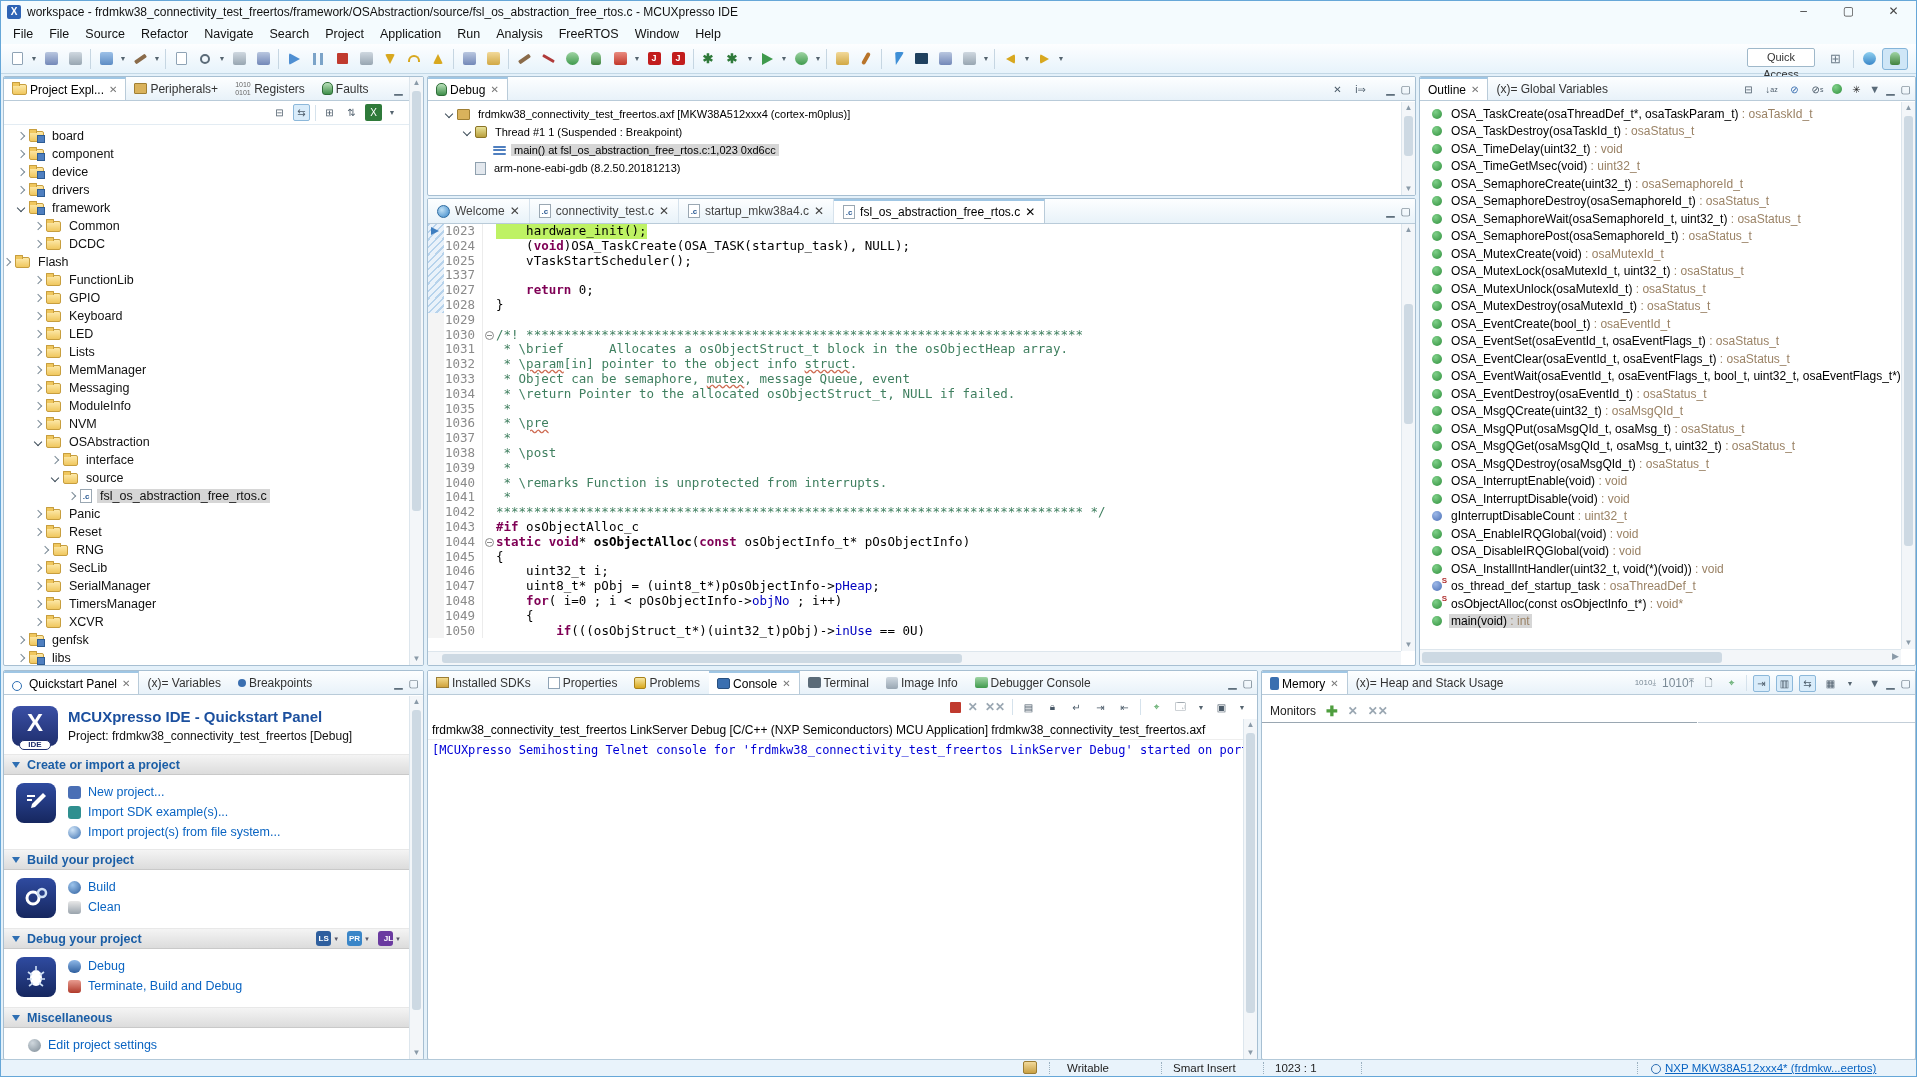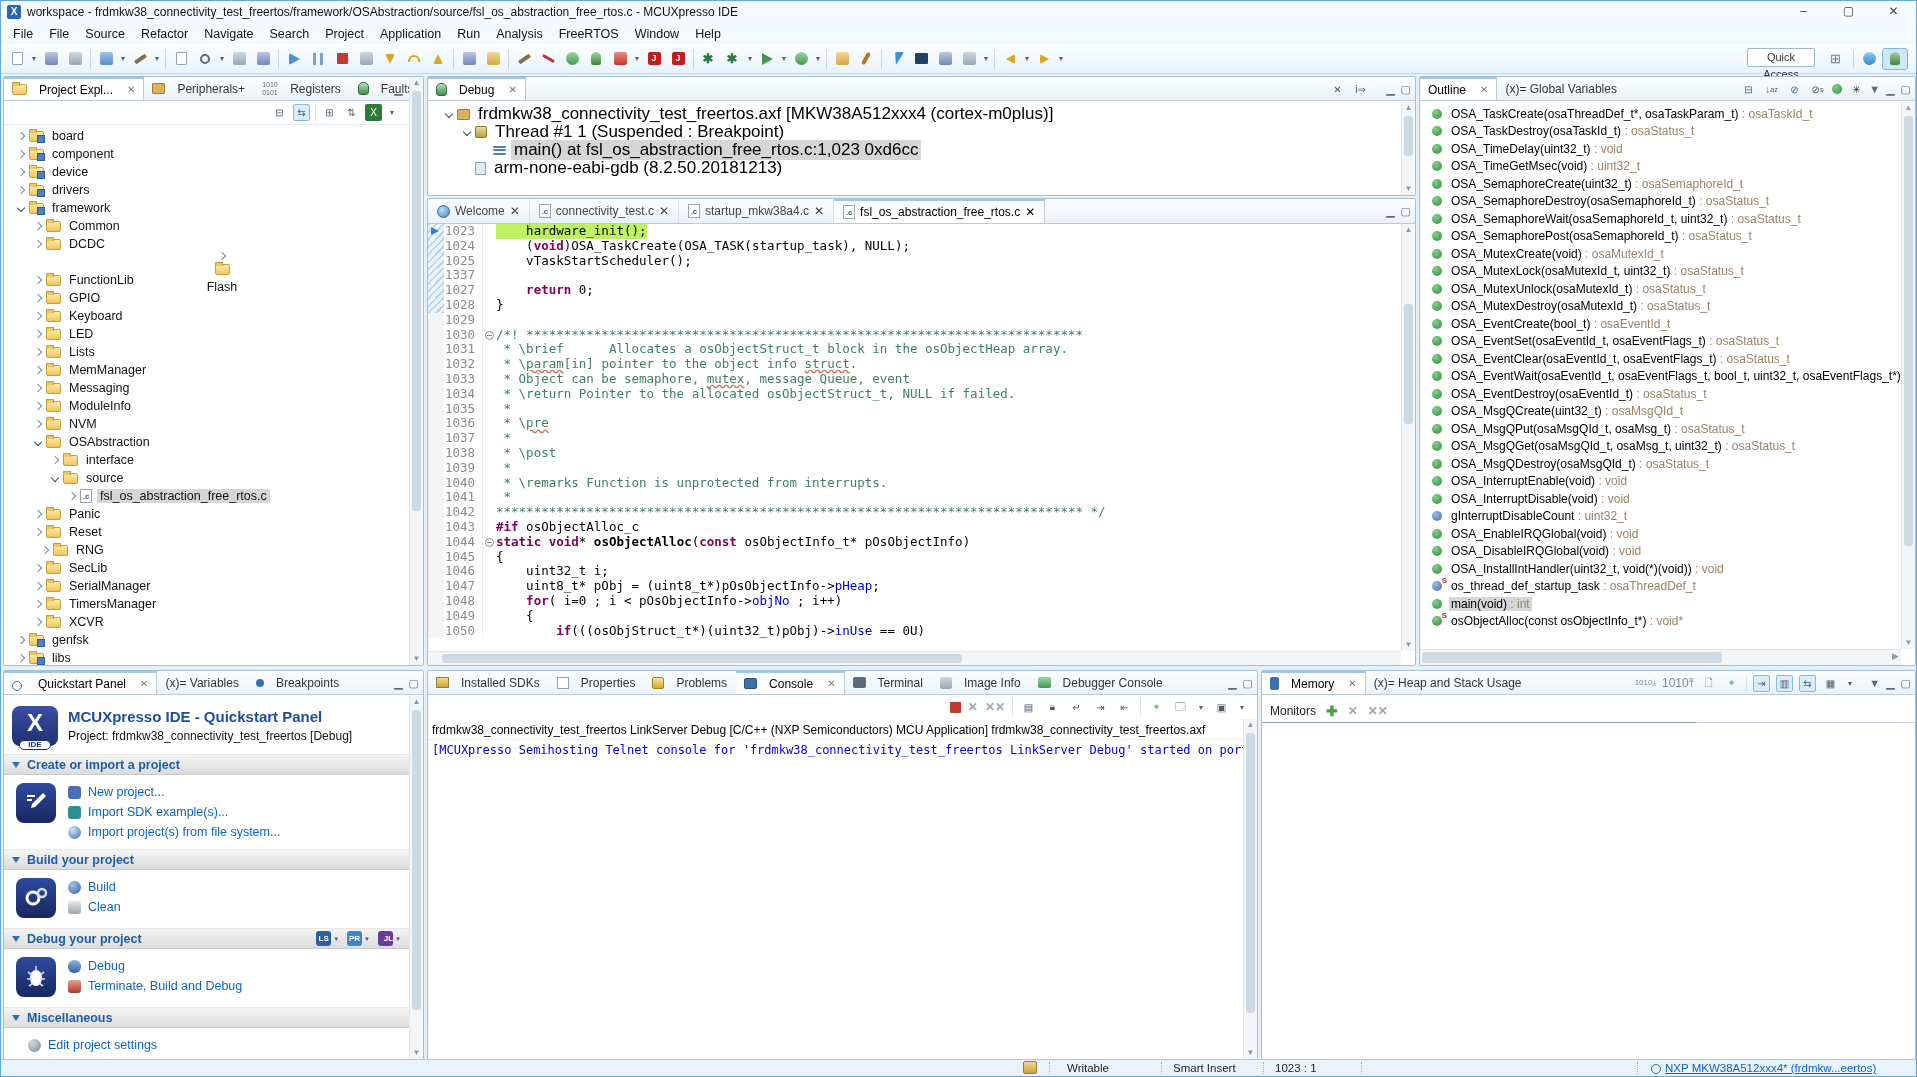--- a/index.html
+++ b/index.html
@@ -42,21 +42,21 @@
   .sh-jlink{background:#c21d1d;color:#fff;font-weight:bold;font-size:9px;line-height:13px;text-align:center;}
   .sh-free{background:none;color:#2f7a3a;font-weight:bold;font-size:13px;line-height:13px;}
   .quick-access { position:absolute; left:1746px; top:4px; width:68px; height:19px; border:1px solid #9fb8ca; background:#fff; font-size:11px; color:#333; text-align:center; line-height:17px; border-radius:2px; }
   .persp { position:absolute; top:3px; height:23px; display:flex; align-items:center; }
   .persp .pbtn { width:26px; height:22px; display:flex; align-items:center; justify-content:center; border-radius:3px; }
   .persp .active { background:#cfe6f7; border:1px solid #84b4d9; }
 
   
   .panel { position:absolute; background:#fff; border:1px solid #a7bfd2; border-radius:2px; overflow:hidden; }
   .tabrow { height:24px; background:linear-gradient(#fdfeff,#e8f2f9); border-bottom:1px solid #b9cbd9; display:flex; align-items:stretch; font-size:12px; color:#333; position:relative; }
-  .vtab { display:flex; align-items:center; gap:12px; padding:0 8px; border-right:1px solid transparent; white-space:nowrap; }
+  .vtab { display:flex; align-items:center; gap:3px; padding:0 8px; border-right:1px solid transparent; white-space:nowrap; }
   .vtab.active { background:#fff; border-right:1px solid #b9cbd9; border-top:2px solid #9fc6e4; color:#000; }
   .vtab .x { color:#777; font-size:10px; margin-left:2px; }
   .minmax { position:absolute; right:4px; top:0; height:24px; display:flex; align-items:center; gap:6px; color:#5a6b79; font-size:11px; }
   .viewtools { position:absolute; right:46px; top:0; height:24px; display:flex; align-items:center; gap:6px; color:#5a6b79; }
   .vt-ic { width:17px; height:17px; border-radius:2px; display:flex; align-items:center; justify-content:center; font-size:10px; color:#4a5a68; }
   .vt-ic.on { background:#d9ecfa; border:1px solid #8cb8da; }
 
   
   .ic { display:inline-block; flex:none; }
   .ic-folder { width:15px; height:11px; background:linear-gradient(#fde9a9,#f0c75e); border:1px solid #c79e3e; border-radius:1px 2px 2px 2px; position:relative; }
@@ -90,21 +90,21 @@
   
   #project-explorer { left:2px; top:75px; width:421px; height:590px; }
   .pe-toolbar { height:24px; display:flex; justify-content:flex-end; align-items:center; gap:5px; padding-right:26px; border-bottom:1px solid #e3ecf3; }
   .tree { position:absolute; top:50px; bottom:0; left:0; right:14px; overflow:hidden; font-size:12.5px; color:#111; }
   .trow { height:18px; display:flex; align-items:center; gap:5px; white-space:nowrap; }
   .trow .lbl { padding:0 3px; }
   .trow .lbl.sel { background:#d6d6d6; }
 
   
   #debug-panel { left:426px; top:75px; width:989px; height:120px; }
-  .dbg-rows { position:absolute; top:28px; left:0; right:14px; bottom:0; font-size:17px; }
+  .dbg-rows { position:absolute; top:28px; left:0; right:14px; bottom:0; font-size:11px; }
   .drow { height:18px; display:flex; align-items:center; gap:5px; white-space:nowrap; }
   .drow .lbl { padding:0 3px; }
   .drow .lbl.sel { background:#d6d6d6; }
 
   
   #editor-panel { left:426px; top:197px; width:989px; height:468px; }
   .etabrow { height:25px; background:linear-gradient(#fdfeff,#e8f2f9); border-bottom:1px solid #b9cbd9; display:flex; font-size:12px; }
   .etab { display:flex; align-items:center; gap:5px; padding:0 9px; color:#444; border-right:1px solid #d6e2ec; white-space:nowrap; }
   .etab.active { background:#fff; color:#000; border-top:2px solid #9fc6e4; border-right:1px solid #b9cbd9; }
   .code { position:absolute; top:25px; left:0; right:14px; bottom:14px; background:#fff; overflow:hidden; font-family:"DejaVu Sans Mono",monospace; font-size:12.5px; line-height:14.8px; }
@@ -424,21 +424,21 @@
         <div class="trow" style="padding-left: 31px;">
           <span class="chev closed"></span>
           <span class="ic ic-folder"></span>
           <span class="lbl">Common</span>
         </div>
         <div class="trow" style="padding-left: 31px;">
           <span class="chev closed"></span>
           <span class="ic ic-folder"></span>
           <span class="lbl">DCDC</span>
         </div>
-        <div class="trow" style="padding-left: 31px; flex-direction: column;">
+        <div class="trow" style="">
           <span class="chev closed"></span>
           <span class="ic ic-folder"></span>
           <span class="lbl">Flash</span>
         </div>
         <div class="trow" style="padding-left: 31px;">
           <span class="chev closed"></span>
           <span class="ic ic-folder"></span>
           <span class="lbl">FunctionLib</span>
         </div>
         <div class="trow" style="padding-left: 31px;">
@@ -946,26 +946,26 @@
         </div>
         <div class="orow">
           <span class="mcircle mc-green"></span>
           <span class="otxt">OSA_InstallIntHandler(uint32_t, void(*)(void))<span class="otype"> : void</span></span>
         </div>
         <div class="orow">
           <span class="mcircle mc-blue mc-s"></span>
           <span class="otxt">os_thread_def_startup_task<span class="otype"> : osaThreadDef_t</span></span>
         </div>
         <div class="orow">
-          <span class="mcircle mc-green"></span>
-          <span class="otxt sel">main(void)<span class="otype"> : int</span></span>
-        </div>
-        <div class="orow">
           <span class="mcircle mc-green mc-s"></span>
           <span class="otxt">osObjectAlloc(const osObjectInfo_t*)<span class="otype"> : void*</span></span>
+        </div>
+        <div class="orow">
+          <span class="mcircle mc-green"></span>
+          <span class="otxt sel">main(void)<span class="otype"> : int</span></span>
         </div>
       </div>
     <div class="vsb" style="top:25px;bottom:16px;">
       <div class="arr" style="top:0;">▲</div>
         <div class="thumb" style="top:14px;height:430px;"></div>
         <div class="arr" style="bottom:0;">▼</div>
     </div>
     <div class="hsb" style="right:14px;height:16px;">
       <div class="thumb" style="left:2px;width:300px;"></div>
       <div style="position:absolute;right:2px;top:1px;color:#8a9aa8;font-size:9px;">▶</div>

